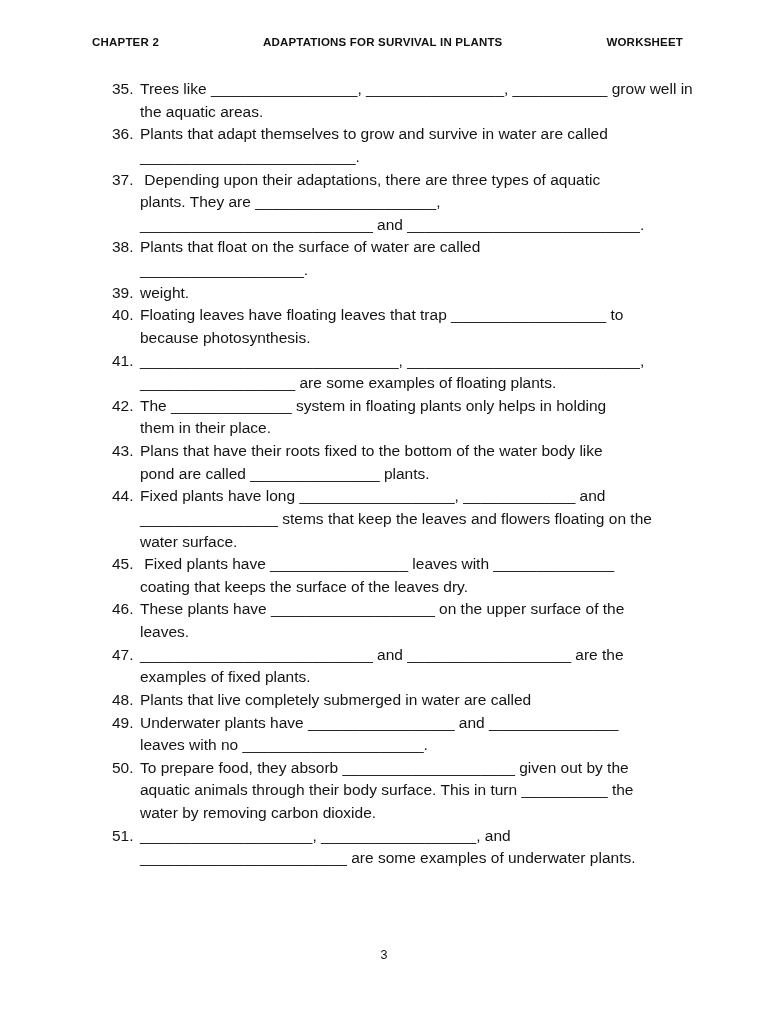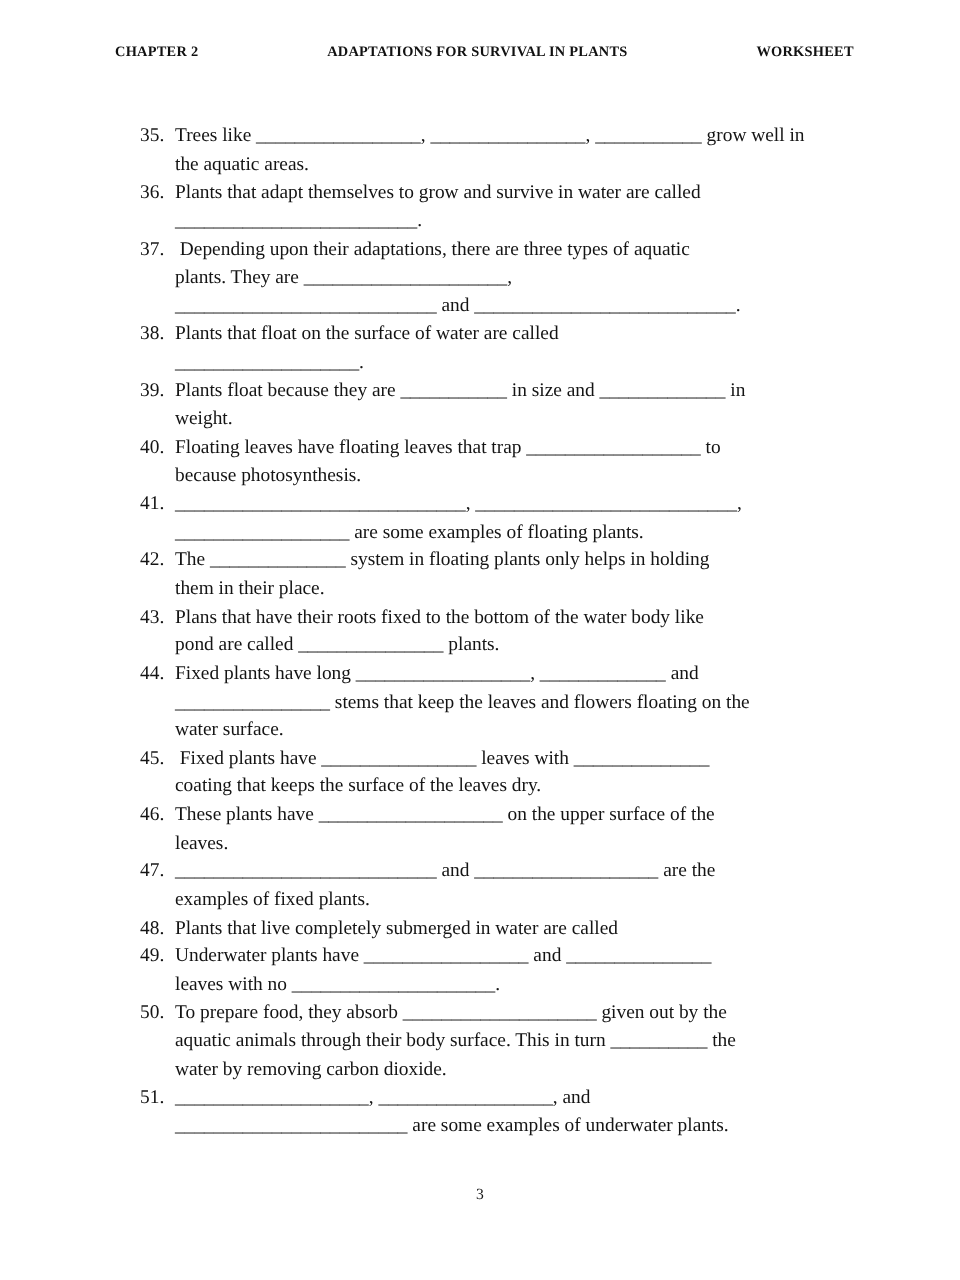--- a/index.html
+++ b/index.html
@@ -7,40 +7,38 @@
     width: 768px; height: 1024px;
     background: #ffffff;
     font-family: "Liberation Sans", "DejaVu Sans", sans-serif;
     color: #1a1a1a;
     overflow: hidden;
   }
   .page {
     position: relative;
     width: 768px; height: 1024px;
     background: #ffffff;
-    font-family: Liberation Serif, serif;
   }
   .doc-header {
     position: absolute;
     top: 36px; left: 92px; width: 591px;
     display: flex;
     justify-content: space-between;
     align-items: baseline;
     font-size: 11.5px;
     font-weight: bold;
     letter-spacing: 0.2px;
     color: #111111;
   }
   .question-list {
     position: absolute;
     top: 78px; left: 112px; width: 575px;
     font-size: 15.5px;
     line-height: 22.63px;
     color: #141414;
-    margin-top: 20px;
   }
   .question {
     position: relative;
     padding-left: 28px;
   }
   .qnum {
     position: absolute;
     left: 0; top: 0;
     white-space: pre;
   }
@@ -83,21 +81,20 @@
         <div class="qline">plants. They are _____________________,</div>
         <div class="qline">___________________________ and ___________________________.</div>
       </div>
       <div class="question">
         <span class="qnum">38.</span>
         <div class="qline">Plants that float on the surface of water are called</div>
         <div class="qline">___________________.</div>
       </div>
       <div class="question">
         <span class="qnum">39.</span>
-        <div class="qline">Plants float because they are ___________ in size and _____________ in</div>
         <div class="qline">weight.</div>
       </div>
       <div class="question">
         <span class="qnum">40.</span>
         <div class="qline">Floating leaves have floating leaves that trap __________________ to</div>
         <div class="qline">because photosynthesis.</div>
       </div>
       <div class="question">
         <span class="qnum">41.</span>
         <div class="qline">______________________________, ___________________________,</div>

